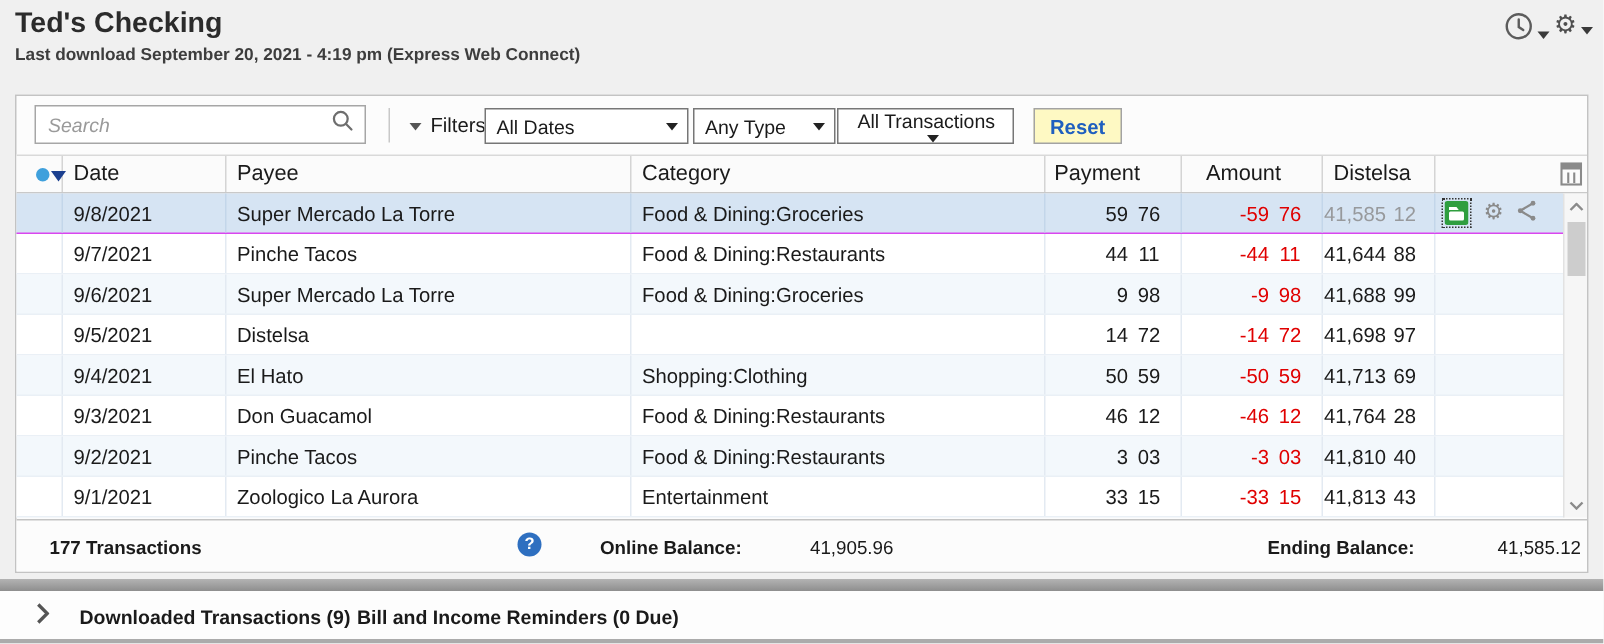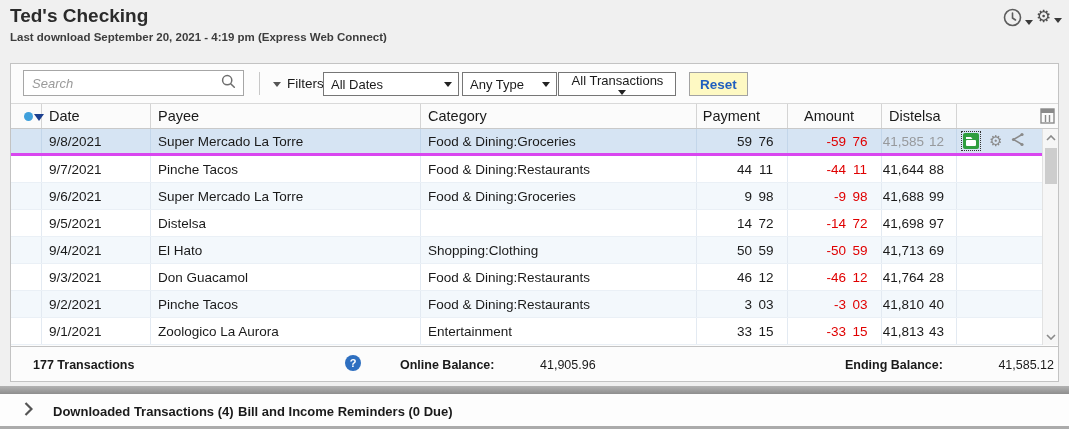--- a/index.html
+++ b/index.html
@@ -50,21 +50,21 @@
   .c-cat    { width:276px; }
   .c-pay    { width:91px; }
   .c-amt    { width:94px; }
   .c-bal    { width:75px; }
   .c-act    { width:85px; border-right:none !important; }
 
   
   .rows { position:absolute; left:0; top:65px; width:1031px; }
   .row { display:flex; height:27px; font-size:13.5px; background:#fff; border-bottom:1px solid #eaf0f6; }
   .row.alt { background:#f3f8fc; }
-  .row.sel { background:#d6e4f3; border-bottom:3px solid #d946ef; }
+  .row.sel { background:#d6e4f3; border-bottom:1px solid #d946ef; }
   .cell { height:100%; display:flex; align-items:center; padding-left:7px; border-right:1px solid #e3eaf2; overflow:hidden; white-space:nowrap; }
   .row.sel .cell { border-right-color:#c3d6ea; }
   .money { justify-content:flex-end; padding-right:12px; padding-left:2px; }
   .money .d { text-align:right; }
   .money .c { width:18px; text-align:center; margin-left:5px; }
   .neg { color:#e00000; }
   .row.sel .c-bal { color:#97999c; }
   .c-act { align-items:center; gap:8px; padding-left:4px; display:flex; }
   .save-btn { border:1px dotted #333; padding:1px; display:flex; cursor:pointer; }
   .act-gear { font-size:15px; color:#8a8a8a; line-height:16px; cursor:pointer; }
@@ -377,15 +377,15 @@
   </div>
 </div>
 
 <div class="thick-bar"></div>
 <div class="bottom-bar">
   <span class="bb-chevron">
     <svg width="9" height="14" viewBox="0 0 9 14">
         <path d="M1.5 1l6 6-6 6" fill="none" stroke="#555" stroke-width="2.2"></path>
       </svg>
   </span>
-  <span class="bb-item1">Downloaded Transactions (4)</span>
+  <span class="bb-item1">Downloaded Transactions (9)</span>
   <span class="bb-item2">Bill and Income Reminders (0 Due)</span>
 </div>
 
 </body></html>

